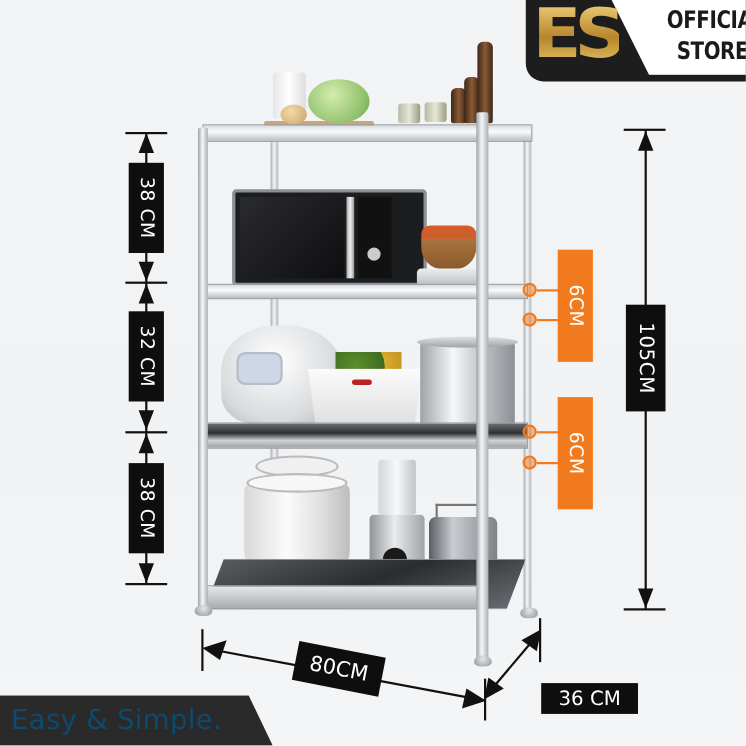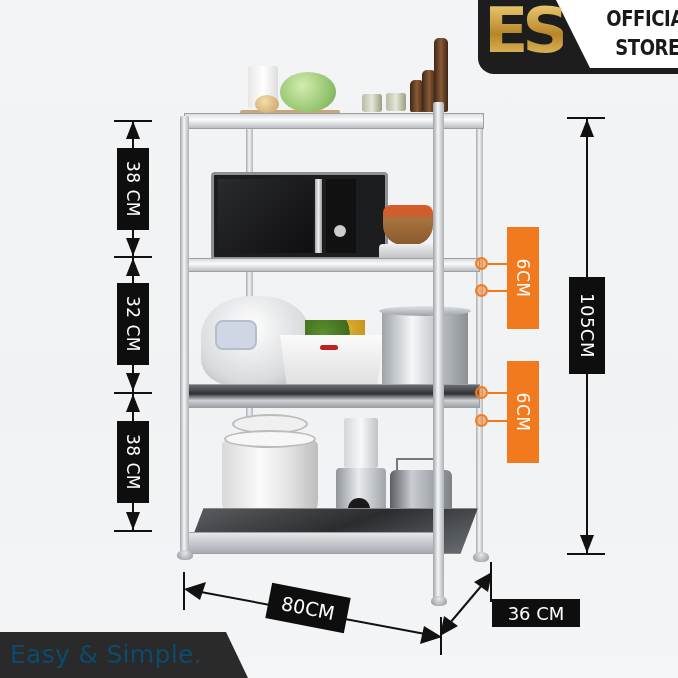--- a/index.html
+++ b/index.html
@@ -251,21 +251,21 @@
     </div>
   </div>
 
   <div>
     <div class="tick" style="left:490px;top:562px;width:2px;height:40px;"></div>
     <svg style="position:absolute;left:436px;top:570px;" width="60" height="70">
       <line x1="8" y1="60" x2="52" y2="8" stroke="#111" stroke-width="2"></line>
       <polygon points="4,66 8,46 22,56" fill="#111"></polygon>
       <polygon points="56,2 52,22 38,12" fill="#111"></polygon>
     </svg>
-    <div class="label-box" style="left:492px;top:599px;width:88px;height:28px;font-size:18px;">
+    <div class="label-box" style="left:492px;top:621px;width:88px;height:28px;font-size:18px;">
       <span>36 CM</span>
     </div>
   </div>
 
   <div class="banner"></div>
   <div class="banner-text">Easy &amp; Simple.</div>
 
 </div>
 
 </body></html>

